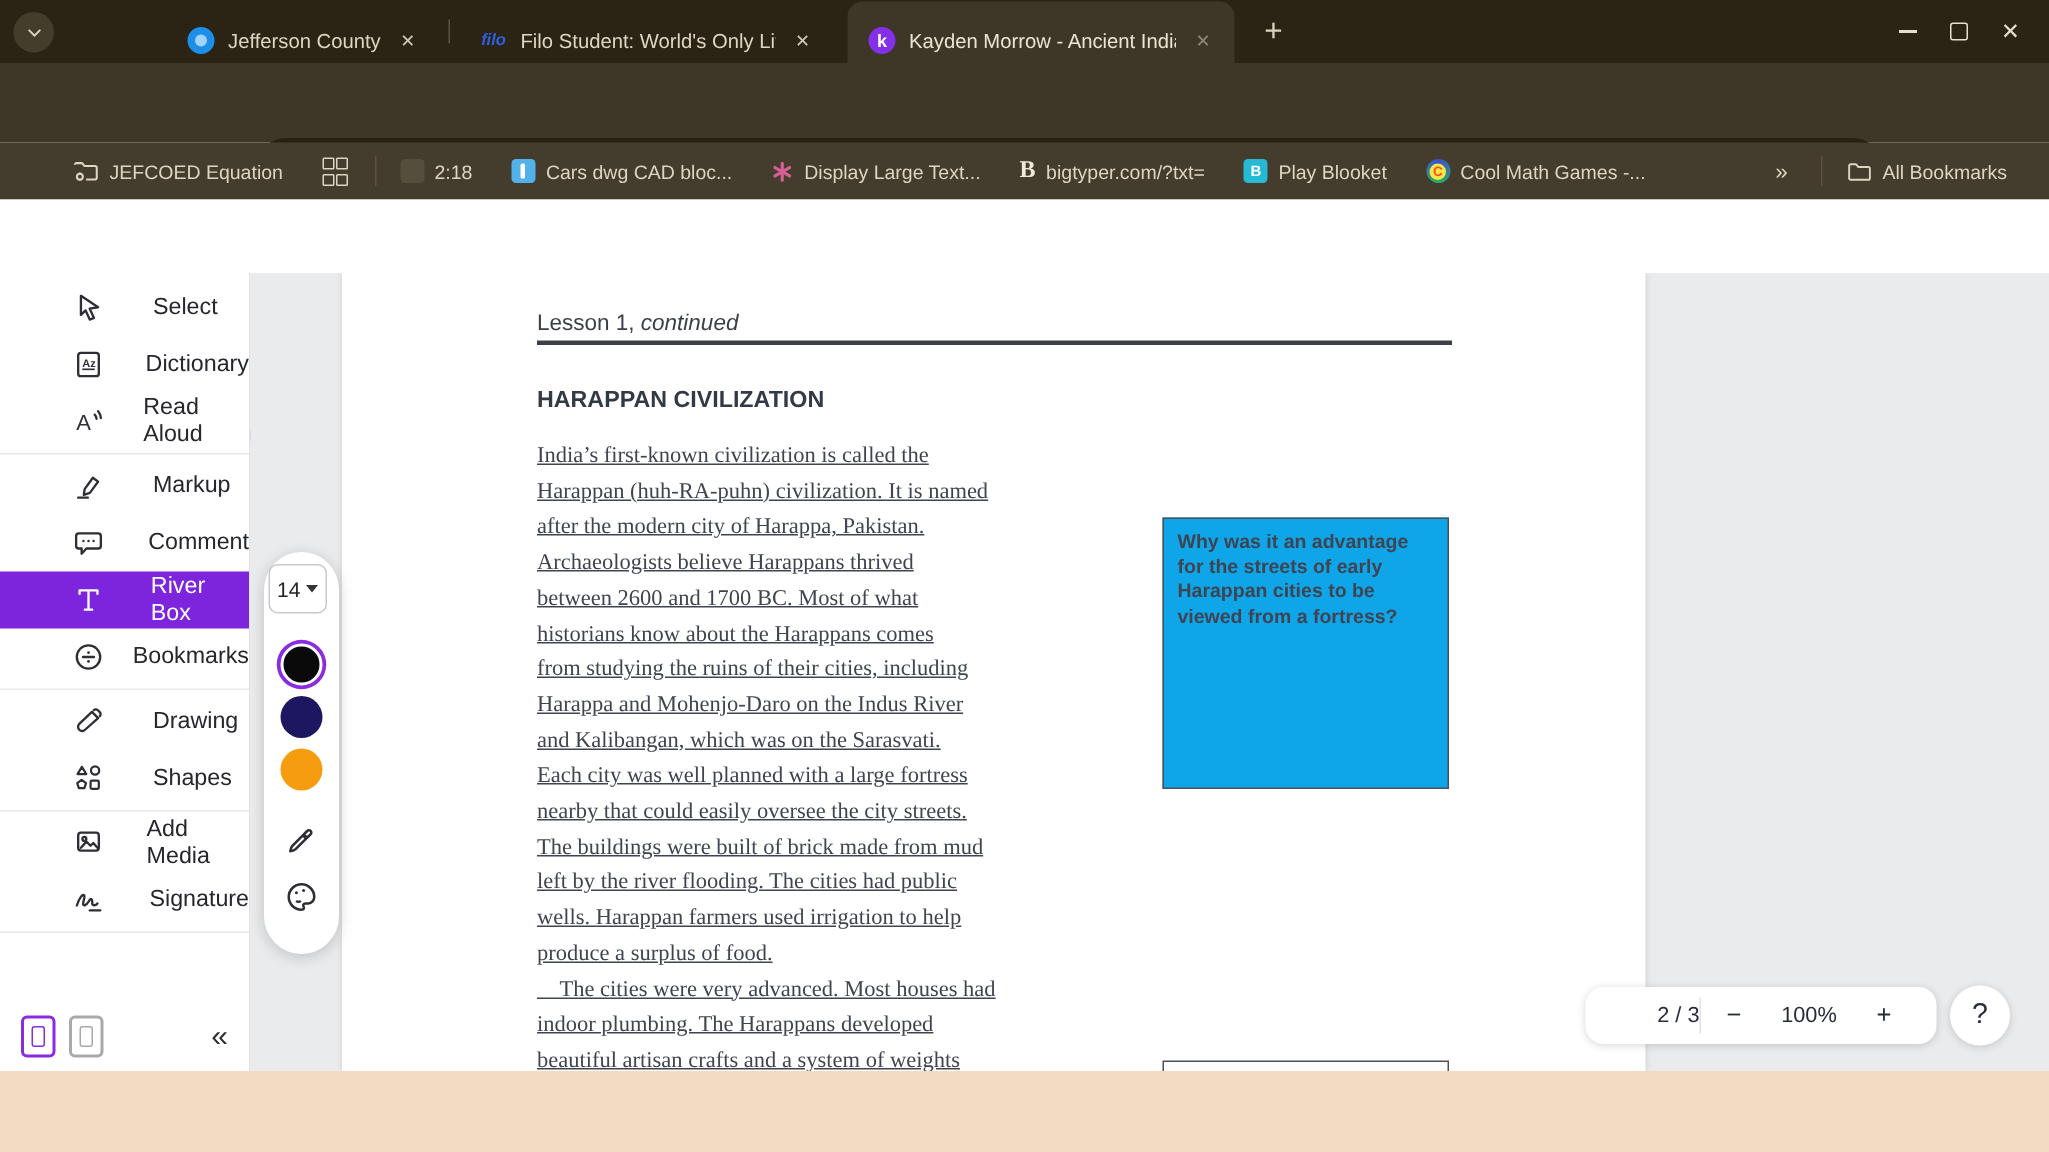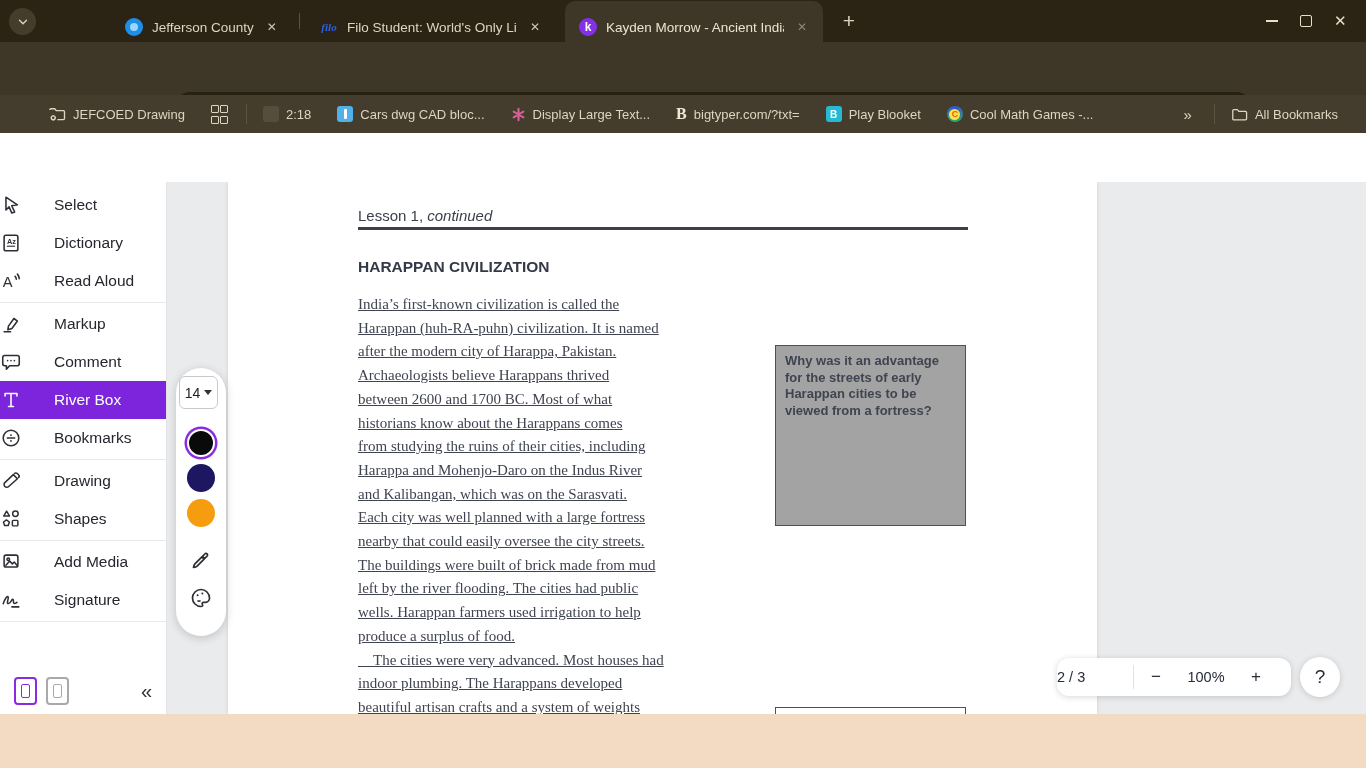--- a/index.html
+++ b/index.html
@@ -13,21 +13,21 @@
   .tabsearch{left:9px;top:8px;width:27px;height:27px;border-radius:50%;background:#453d2c;
              display:flex;align-items:center;justify-content:center;color:#d9d2bd;}
   .tab{top:1px;height:52px;display:flex;align-items:center;gap:9px;color:#ddd6c2;font-size:13.5px;}
   .tab .title{white-space:nowrap;overflow:hidden;max-width:160px;}
   .tab-close{color:#cfc8b4;font-size:12px;padding:2px 4px;}
   .tab.active-tab{background:#3e3626;border-radius:10px 10px 0 0;color:#eae4d2;}
   .tabsep{top:13px;width:1px;height:16px;background:#5c543f;}
   .favicon{width:18px;height:18px;border-radius:50%;flex:0 0 auto;display:flex;align-items:center;justify-content:center;}
   .fav-jeffco{background:#1d8fe8;}
   .fav-jeffco::after{content:"";width:8px;height:8px;border-radius:50%;background:#9fd4fb;}
-  .fav-filo{background:transparent;color:#2d5fe0;font-weight:bold;font-style:italic;font-size:11px;font-family:Liberation Serif, serif;}
+  .fav-filo{background:transparent;color:#2d5fe0;font-weight:bold;font-style:italic;font-size:11px;}
   .fav-kami{background:#8430e8;color:#fff;font-weight:bold;font-size:12px;}
   .newtab{color:#d9d2bd;font-size:21px;top:8px;left:836px;width:26px;height:26px;
           display:flex;align-items:center;justify-content:center;}
   .winctl{top:0;height:42px;display:flex;align-items:center;color:#e6dfcc;}
   .minbar{width:12px;height:2px;background:#e6dfcc;}
   .restore{width:10px;height:10px;border:1.6px solid #e6dfcc;border-radius:2px;}
 
   
   .toolbar{left:0;top:42px;width:1366px;height:53px;background:#3e3626;}
   .navbtn{top:55px;width:28px;height:28px;display:flex;align-items:center;justify-content:center;color:#ddd6c2;}
@@ -62,21 +62,21 @@
   .crumb{top:147px;font-size:15px;color:#2b2b33;white-space:nowrap;}
   .saved{color:#9b9ba3;font-size:15px;}
   .turnin{left:1222px;top:139px;width:86px;height:37px;background:#8a2be0;color:#fff;border-radius:8px;
           display:flex;align-items:center;justify-content:center;font-size:15.5px;}
   .kmavatar{left:1317px;top:140px;width:34px;height:34px;border-radius:50%;background:#f6c8e5;
             display:flex;align-items:center;justify-content:center;font-size:13px;font-weight:bold;color:#3a3540;}
 
   
   .sidebar{left:0;top:182px;width:167px;height:532px;background:#fff;border-right:1px solid #e2e2e4;
            display:flex;flex-direction:column;padding-top:4px;box-sizing:border-box;}
-  .srow{height:38px;display:flex;align-items:center;flex:0 0 auto;color:#2e2e36;}
+  .srow{height:38px;display:flex;align-items:center;flex:0 0 auto;color:#2e2e36;padding-left:48px;}
   .srow .sic{width:54px;display:flex;justify-content:flex-start;}
   .srow .slabel{font-size:15.5px;color:#26262e;}
   .srow.active{background:#7c25dc;color:#fff;}
   .srow.active .slabel{color:#fff;}
   .sdiv{height:1px;background:#e8e8ea;margin:2px 0;flex:0 0 auto;}
   .sbottom{margin-top:auto;height:46px;display:flex;align-items:center;padding:0 14px;gap:9px;}
   .pgicon{width:19px;height:24px;border:2px solid #8a2be0;border-radius:4px;display:flex;align-items:center;justify-content:center;}
   .pgicon span{width:7px;height:12px;border:1.6px solid #8a2be0;border-radius:2px;}
   .pgicon.gray{border-color:#a9a9ad;}
   .pgicon.gray span{border-color:#a9a9ad;}
@@ -95,28 +95,28 @@
   
   .docarea{left:167px;top:182px;width:1199px;height:532px;background:#eaebed;overflow:hidden;}
   .page{left:61px;top:0;width:869px;height:532px;background:#fff;box-shadow:0 0 4px rgba(0,0,0,.12);}
   .serif{font-family:"Liberation Serif",serif;color:#3f4450;}
   .nameline{left:191px;top:-3px;font-size:15.5px;white-space:nowrap;}
   .uline{display:inline-block;border-bottom:1px solid #4a4e57;height:13px;}
   .lessonline{left:191px;top:25px;font-size:15px;color:#3a3f4a;}
   .docrule{left:191px;top:45px;width:610px;height:3px;background:#3b404b;}
   .docheading{left:191px;top:76px;font-size:15.5px;font-weight:bold;color:#343947;}
   .docbody{left:191px;top:111px;width:390px;font-size:15px;line-height:23.7px;white-space:pre-line;text-decoration:underline;}
-  .qbox{left:608px;top:163px;width:191px;height:181px;border:1.5px solid #4b505a;box-sizing:border-box;background:#a3a3a3;}
+  .qbox{left:608px;top:163px;width:191px;height:181px;border:1.5px solid #4b505a;box-sizing:border-box;background:#0ea5e9;}
   .qtext{padding:7px 9px;font-size:13px;line-height:16.5px;font-weight:bold;color:#3f4450;}
   .qbox2{left:608px;top:525px;width:191px;height:30px;border:1.5px solid #4b505a;box-sizing:border-box;background:#fff;}
 
   
   .pgctl{left:1057px;top:658px;width:234px;height:38px;background:#fff;border-radius:12px;
          box-shadow:0 1px 6px rgba(0,0,0,.16);display:flex;align-items:center;color:#262b38;font-size:14.5px;z-index:6;}
-  .pgnum{width:76px;text-align:left;}
+  .pgnum{width:76px;text-align:right;}
   .pgdiv{width:1px;height:24px;background:#e2e2e5;}
   .zbtn{width:44px;text-align:center;font-size:17px;}
   .zoomlevel{width:56px;text-align:center;}
   .helpbtn{left:1300px;top:657px;width:40px;height:40px;border-radius:50%;background:#fff;
            box-shadow:0 1px 6px rgba(0,0,0,.16);display:flex;align-items:center;justify-content:center;
            font-size:19px;color:#262b38;z-index:6;}
 
   
   .shelf{left:0;top:714px;width:1366px;height:54px;background:#f2dbc2;display:flex;align-items:center;}
 </style>
@@ -215,21 +215,21 @@
     <div class="abs kebab" style="left:1338px;top:57px;">⋮</div>
   </div>
 
   <div class="abs bookbar">
     <div class="bm" style="margin-left:48px;">
       <svg width="18" height="16" viewBox="0 0 24 20" fill="none" stroke="#ddd6c2" stroke-width="1.8" stroke-linejoin="round">
           <path d="M2.5 4.5A1.5 1.5 0 014 3h5l2 2.5h9.5A1.5 1.5 0 0122 7v9a1.5 1.5 0 01-1.5 1.5h-8"></path>
           <circle cx="7" cy="15" r="2.6"></circle>
           <path d="M7 11.4v1M7 17.6v1M3.8 15h1M9.2 15h1"></path>
         </svg>
-      <span>JEFCOED Drawing</span>
+      <span>JEFCOED Equation</span>
     </div>
     <div class="grid4" style="margin-right:20px;">
         <span></span>
         <span></span>
         <span></span>
         <span></span>
       </div>
     <div class="bmsep"></div>
     <div class="bm">
       <span class="bm-ic" style="background:#5d5544;opacity:.7;"></span>

